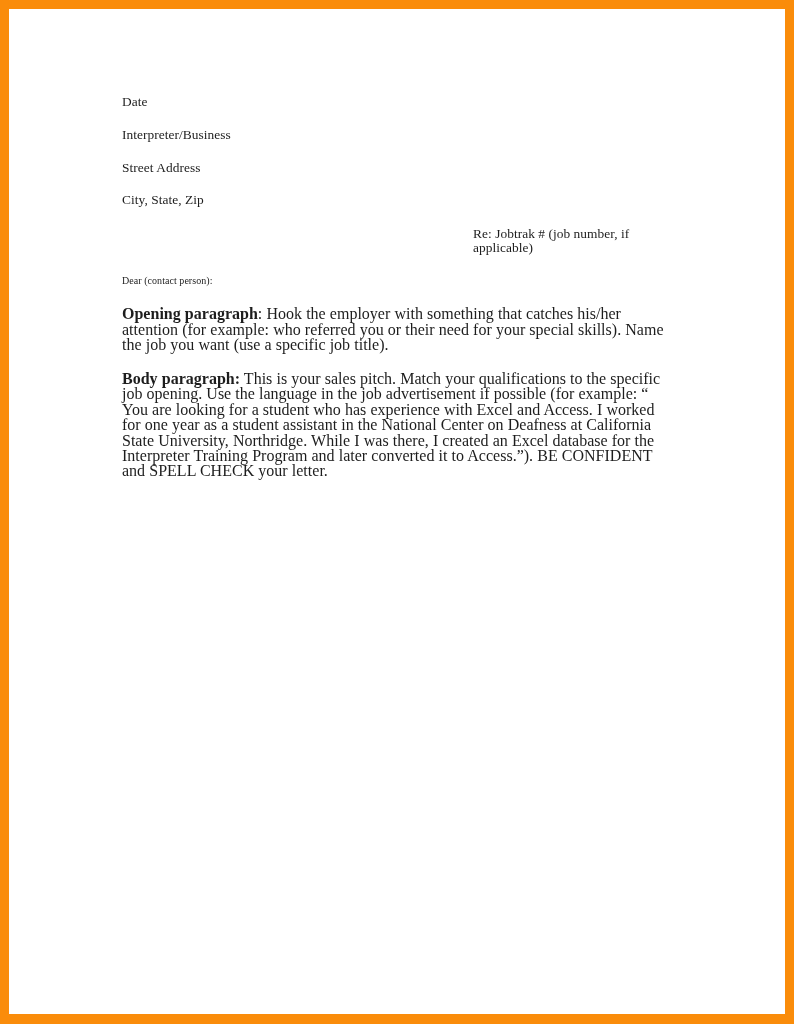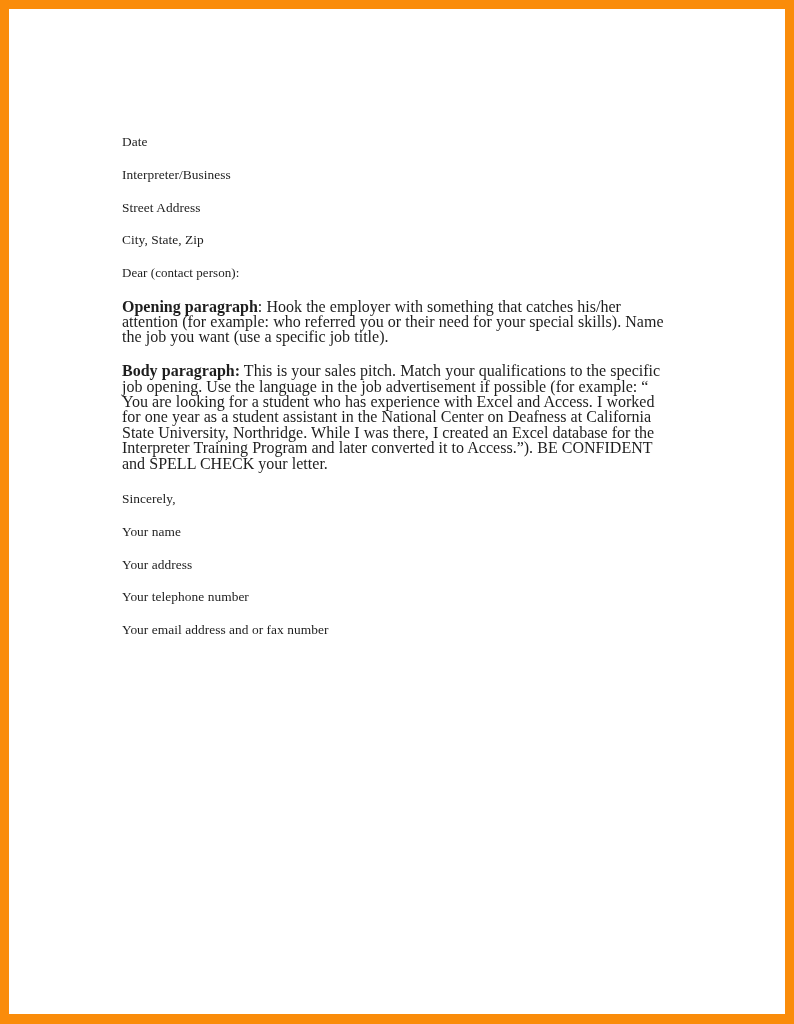--- a/index.html
+++ b/index.html
@@ -27,21 +27,20 @@
     border-right: 9px solid #fa8c0a;
     border-bottom: 10px solid #fa8c0a;
     background: #ffffff;
   }
 
   
   #sheet {
     position: absolute;
     inset: 0;
     background: #ffffff;
-    margin-top: 40px;
   }
 
   
   #letter {
     position: absolute;
     left: 113px;
     top: 86px;
     width: 552px;
     font-size: 13.4px;
     line-height: 1.0;
@@ -61,21 +60,21 @@
   .re-line {
     margin: 20.5px 0 0 0;
     padding-left: 351px;
     font-size: 13.4px;
     line-height: 13.6px;
     letter-spacing: 0.05px;
   }
 
   .salutation {
     margin: 19.5px 0 0 0;
-    font-size: 13px;
+    font-size: 10px;
     line-height: 13.6px;
     letter-spacing: 0.05px;
   }
 
   .para {
     margin: 18.5px 0 0 0;
     font-size: 16px;
     line-height: 15.4px;
     text-align: left;
     letter-spacing: 0.01px;
@@ -102,31 +101,25 @@
 
     <div id="letter">
 
       <div id="address-block">
         <p class="addr-line">Date</p>
         <p class="addr-line">Interpreter/Business</p>
         <p class="addr-line">Street Address</p>
         <p class="addr-line">City, State, Zip</p>
       </div>
 
+      <p class="re-line">Re: Jobtrak # (job number, if applicable)</p>
 
       <p class="salutation">Dear (contact person):</p>
 
       <p class="para"><span class="lead">Opening paragraph</span><span>: Hook the employer with something that catches his/her attention (for example: who referred you or their need for your special skills).  Name the job you want (use a specific job title).</span></p>
 
       <p class="para"><span class="lead">Body paragraph:</span><span>  This is your sales pitch.  Match your qualifications to the specific job opening.  Use the language in the job advertisement if possible (for example: “ You are looking for a student who has experience with Excel and Access.  I worked for one year as a student assistant in the National Center on Deafness at California State University, Northridge.  While I was there, I created an Excel database for the Interpreter Training Program and later converted it to Access.”).  BE CONFIDENT and SPELL CHECK your letter.</span></p>
 
 
-      <div id="sign-block">
-        <p class="sign-line">Sincerely,</p>
-        <p class="sign-line">Your name</p>
-        <p class="sign-line">Your address</p>
-        <p class="sign-line">Your telephone number</p>
-        <p class="sign-line">Your email address and or fax number</p>
-      </div>
 
     </div>
   </div>
 </div>
 
 </body></html>

